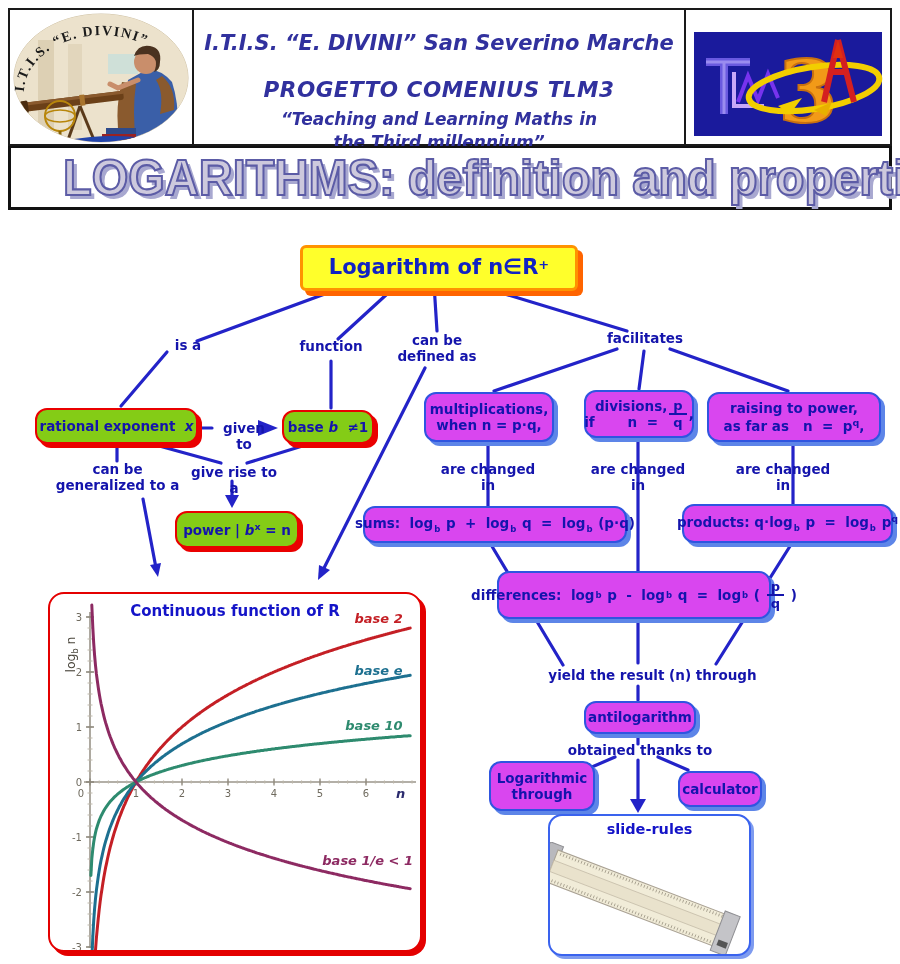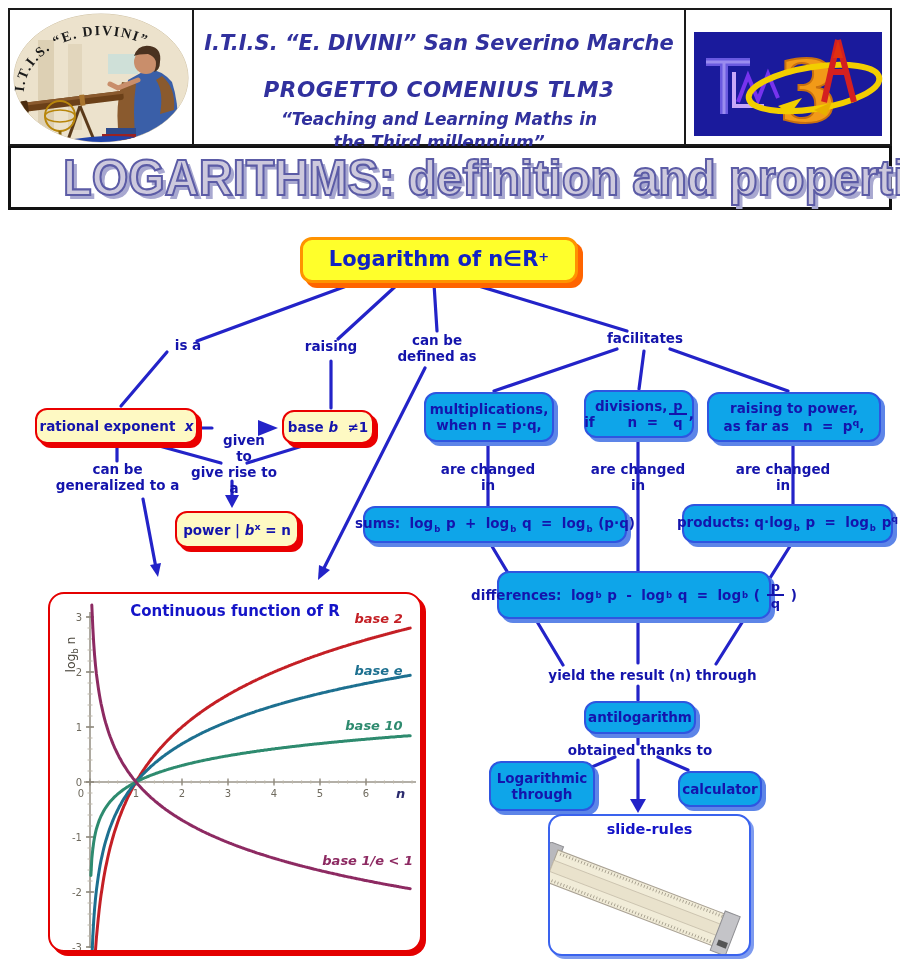--- a/index.html
+++ b/index.html
@@ -16,24 +16,24 @@
   
   .banner{position:absolute;left:8px;top:146px;width:884px;height:64px;border:3px solid #111;border-top:2px solid #111;
           display:flex;align-items:center;padding-left:52px;background:#fff;}
   .banner span{font-size:47px;font-weight:bold;letter-spacing:0px;color:#cdc9dd;
           -webkit-text-stroke:2px #5c5ca6;text-shadow:4px 3px 0 #a8a8d0;transform:scaleY(1.08);white-space:nowrap;
           font-family:"Liberation Sans",sans-serif;}
   
   .wires{position:absolute;left:0;top:0;z-index:1;pointer-events:none;}
   .node{position:absolute;display:flex;align-items:center;justify-content:center;text-align:center;
         font-weight:bold;color:#1414ac;z-index:2;line-height:1.2;}
-  .yellow{background:#ffff2b;border:3px solid #ff9300;border-radius:12px;box-shadow:5px 5px 0 #ff6400;
-          font-size:21px;color:#1122c4;}
-  .pink{background:#fef9c3;border:2px solid #ea0000;border-radius:12px;box-shadow:4px 4px 0 #ea0000;font-size:13.5px;}
-  .cyan{background:#0ea5e9;border:2px solid #2f55e0;border-radius:12px;box-shadow:4px 4px 0 #5d85e8;font-size:13.5px;}
+  .yellow{background:#ffff2b;border:3px solid #ff9300;border-radius:6px;box-shadow:5px 5px 0 #ff6400;
+          font-size:21px;color:#1122c4;margin-top:8px;}
+  .pink{background:#84cc16;border:2px solid #ea0000;border-radius:12px;box-shadow:4px 4px 0 #ea0000;font-size:13.5px;}
+  .cyan{background:#d946ef;border:2px solid #2f55e0;border-radius:12px;box-shadow:4px 4px 0 #5d85e8;font-size:13.5px;}
   .lbl{position:absolute;color:#1414ac;font-weight:bold;font-size:13.5px;text-align:center;z-index:2;line-height:1.2;}
   .t{white-space:pre;}
   .row{display:inline-flex;align-items:center;white-space:pre;}
   sub.b{font-size:8.5px;vertical-align:-4px;margin:0 1px;}
   sup.s{font-size:9.5px;vertical-align:5px;}
   .it{font-style:italic;}
   .frac{display:inline-flex;flex-direction:column;align-items:center;line-height:1;margin:0 2px;font-size:13px;}
   .frac .num{border-bottom:2px solid #1414ac;padding:0 4px 1px;}
   .frac .den{padding-top:1px;}
   
@@ -167,31 +167,31 @@
     <polygon points="258,420 258,436 278,428"></polygon>
     <polygon points="638,813 630,799 646,799"></polygon>
   </g>
 </svg>
 
 <div class="node yellow" style="left:300px;top:237px;width:278px;height:46px">
   <span class="t"><span>Logarithm of n∈R</span><sup class="s" style="font-size:13px">+</sup></span>
 </div>
 
 <div class="lbl" style="left:158px;top:337px;width:60px">is a</div>
-<div class="lbl" style="left:295px;top:338px;width:72px">raising</div>
+<div class="lbl" style="left:295px;top:338px;width:72px">function</div>
 <div class="lbl" style="left:382px;top:332px;width:110px">
   <div>can be</div>
     <div>defined as</div>
 </div>
 <div class="lbl" style="left:600px;top:330px;width:90px">facilitates</div>
 
 <div class="node pink" style="left:35px;top:408px;width:163px;height:36px">
   <span class="t"><span>rational exponent  </span><span class="it">x</span></span>
 </div>
-<div class="lbl" style="left:213px;top:432px;width:62px">given to</div>
+<div class="lbl" style="left:213px;top:420px;width:62px">given to</div>
 <div class="node pink" style="left:282px;top:410px;width:92px;height:34px">
   <span class="t"><span>base </span><span class="it">b</span><span>  ≠1</span></span>
 </div>
 
 <div class="node cyan" style="left:424px;top:392px;width:130px;height:50px">
   <span class="t"><div>multiplications,</div><div>when n = p·q,</div></span>
 </div>
 <div class="node cyan" style="left:584px;top:390px;width:110px;height:48px">
   <span class="row"><span style="text-align:right"><div>divisions,</div><div class="t">if       n  =  </div></span><span class="frac"><span class="num">p</span><span class="den">q</span></span><span>,</span></span>
 </div>

